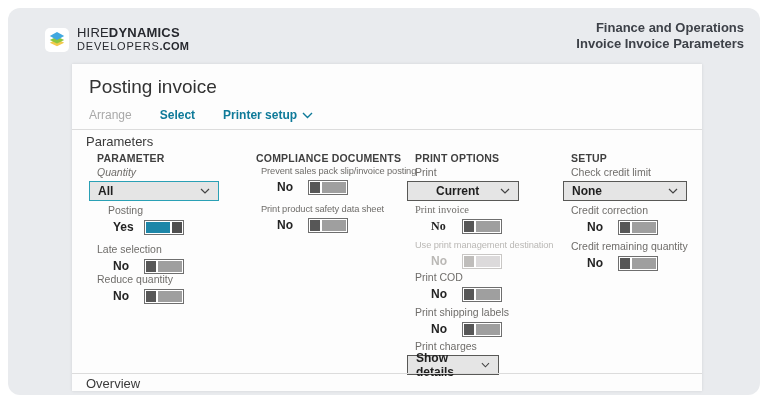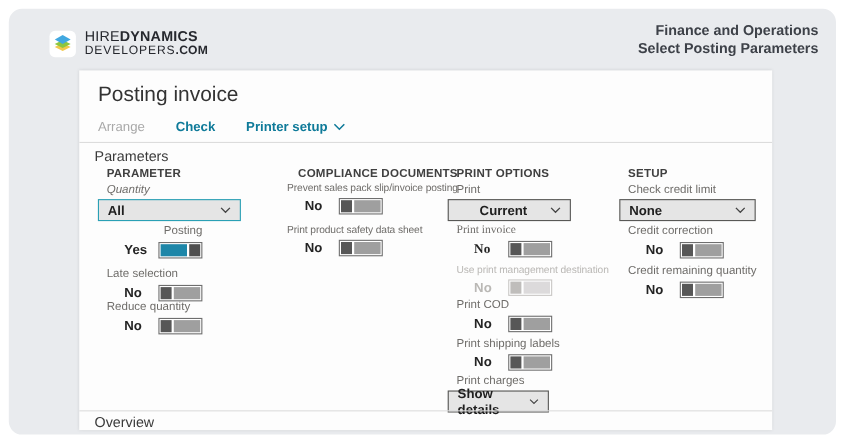--- a/index.html
+++ b/index.html
@@ -67,29 +67,29 @@
         <polygon points="10,1 18,5.5 10,10 2,5.5" fill="#41a8e0"></polygon>
       </svg>
     </div>
     <div class="logo-text">
       <span class="logo-line1"><span>HIRE</span><b>DYNAMICS</b></span>
       <span class="logo-line2"><span>DEVELOPERS</span><b>.COM</b></span>
     </div>
   </div>
   <div class="hdr-right">
     <div>Finance and Operations</div>
-    <div>Select Posting Parameters</div>
+    <div>Invoice Invoice Parameters</div>
   </div>
 
   <div class="card">
     <div class="dlg-title">Posting invoice</div>
 
     <div class="tabbar">
       <span class="tab-disabled">Arrange</span>
-      <span class="tab-accent">Check</span>
+      <span class="tab-accent">Select</span>
       <span class="tab-accent">
         <span>Printer setup</span>
         <svg width="11" height="7" viewBox="0 0 11 7">
           <path d="M1 1 L5.5 5.5 L10 1" stroke="#0e7a99" stroke-width="1.4" fill="none"></path>
         </svg>
       </span>
     </div>
 
     <div class="hr" style="top:65px"></div>
     <div class="sect-label">Parameters</div>
@@ -99,21 +99,21 @@
         <div class="field" style="left: 17px; top: 102px;">
           <div class="f-label" style="margin-left: 8px; font-style: italic;">Quantity</div>
           <div class="dd focused" style="width: 112px;">
             <span class="dd-val">All</span>
             <svg width="10" height="6" viewBox="0 0 10 6">
               <path d="M1 1 L5 5 L9 1" stroke="#444" stroke-width="1.2" fill="none"></path>
             </svg>
           </div>
         </div>
         <div class="field" style="left: 17px; top: 140px;">
-          <div class="f-label" style="margin-left: 19px; text-align: right;">Posting</div>
+          <div class="f-label" style="margin-left: 19px;">Posting</div>
           <div class="trow">
             <span class="t-val">Yes</span>
             <div class="toggle on">
               <span class="knob"></span>
               <span class="trk"></span>
             </div>
           </div>
         </div>
         <div class="field" style="left: 17px; top: 179px;">
           <div class="f-label" style="margin-left: 8px;">Late selection</div>
@@ -128,21 +128,21 @@
         <div class="field" style="left: 17px; top: 209px;">
           <div class="f-label" style="margin-left: 8px;">Reduce quantity</div>
           <div class="trow">
             <span class="t-val">No</span>
             <div class="toggle">
               <span class="knob"></span>
               <span class="trk"></span>
             </div>
           </div>
         </div>
-        <div class="col-header" style="left: 199px; top: 88px;">COMPLIANCE DOCUMENTS</div>
+        <div class="col-header" style="left: 184px; top: 88px;">COMPLIANCE DOCUMENTS</div>
         <div class="field" style="left: 181px; top: 102px;">
           <div class="f-label long" style="margin-left: 8px;">Prevent sales pack slip/invoice posting</div>
           <div class="trow">
             <span class="t-val">No</span>
             <div class="toggle">
               <span class="knob"></span>
               <span class="trk"></span>
             </div>
           </div>
         </div>

